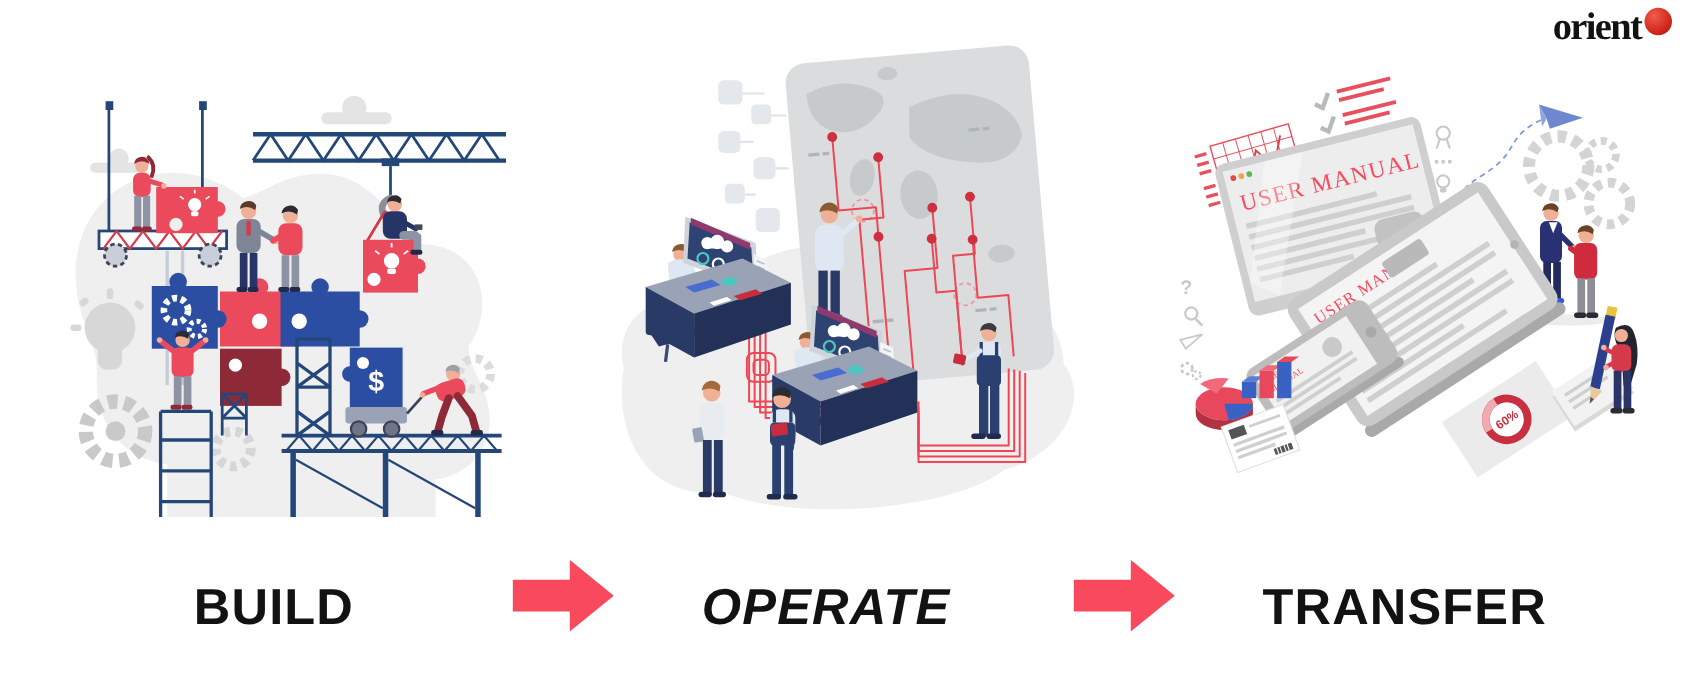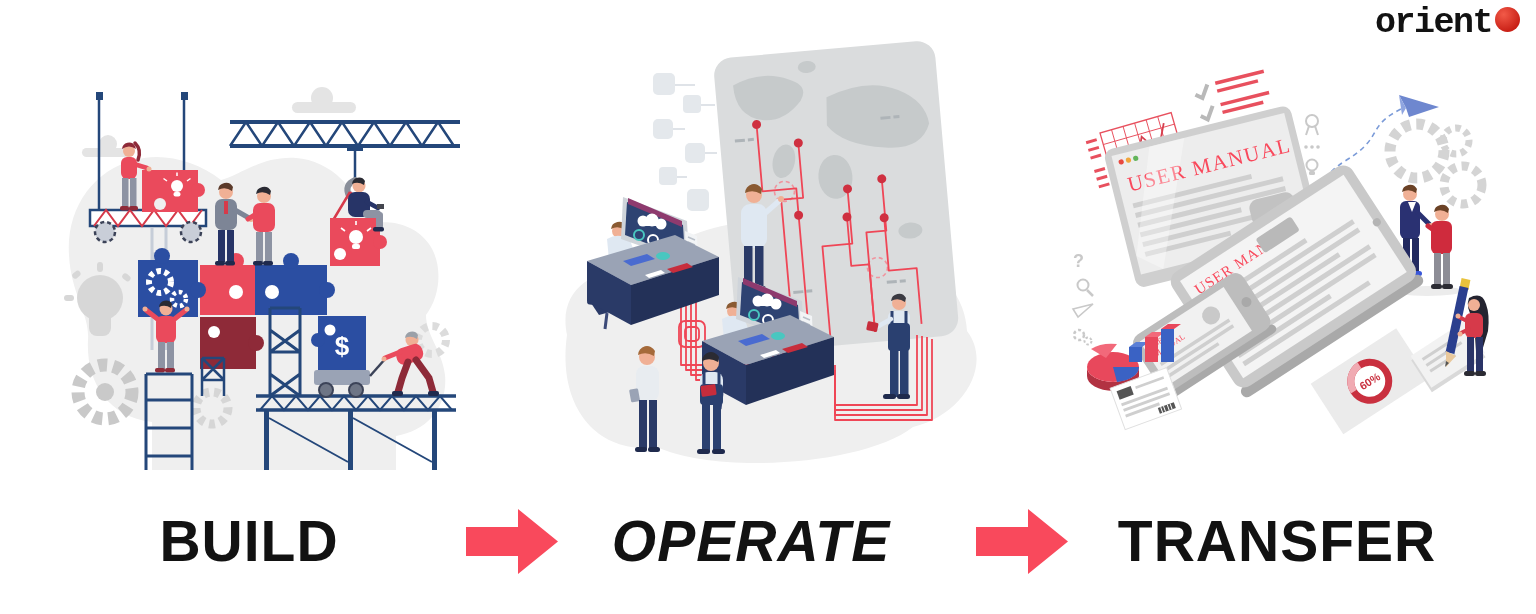--- a/index.html
+++ b/index.html
@@ -4,33 +4,33 @@
 <style>
   * { margin:0; padding:0; box-sizing:border-box; }
   html,body { background:#ffffff; }
   .canvas {
     position:relative; width:1536px; height:614px; background:#fff;
     overflow:hidden; font-family:"Liberation Sans", sans-serif;
   }
   .logo { position:absolute; top:6px; right:16px; display:flex; align-items:flex-start; }
   .logo-text {
     font-weight:700; font-size:35px; line-height:1; color:#121212;
-    letter-spacing:-1.5px; font-family:Liberation Mono, monospace;
+    letter-spacing:-1.5px; font-family:Liberation Serif, serif;
   }
   .logo-dot {
     width:25px; height:25px; border-radius:50%; margin-left:3px; margin-top:1px;
     background:radial-gradient(circle at 35% 30%, #f25a48, #c92016 72%);
   }
   .illus { position:absolute; }
   .illus svg { display:block; width:100%; height:100%; }
   #illus-build    { left:60px;   top:40px; width:400px; height:430px; }
   #illus-operate  { left:535px;  top:35px; width:450px; height:450px; }
   #illus-transfer { left:1065px; top:55px; width:450px; height:415px; }
   .step-label {
-    position:absolute; top:508px; font-size:57px; font-weight:700;
+    position:absolute; top:524px; font-size:46px; font-weight:700;
     color:var(--text-black, #121212); letter-spacing:1px; white-space:nowrap;
     transform:translateX(-50%);
   }
   #label-build    { left:249px; }
   #label-operate  { left:751px;font-style:italic; }
   #label-transfer { left:1277px;text-align:right; }
   .flow-arrow { position:absolute; top:509px; width:92px; height:65px; }
   #arrow-1 { left:466px; }
   #arrow-2 { left:976px; }
   .flow-arrow polygon { fill:var(--accent-red, #f9495c); }

